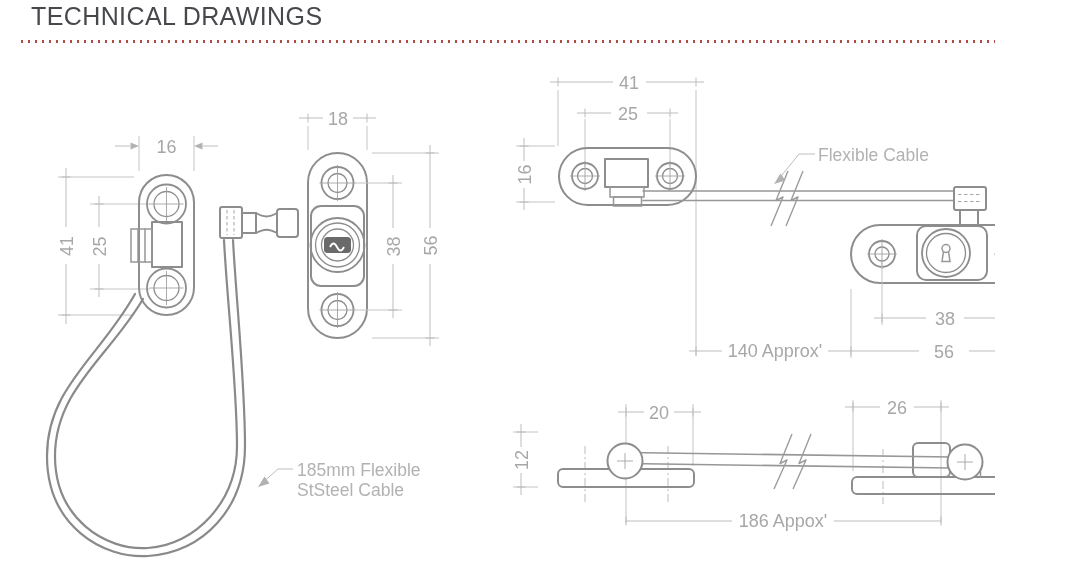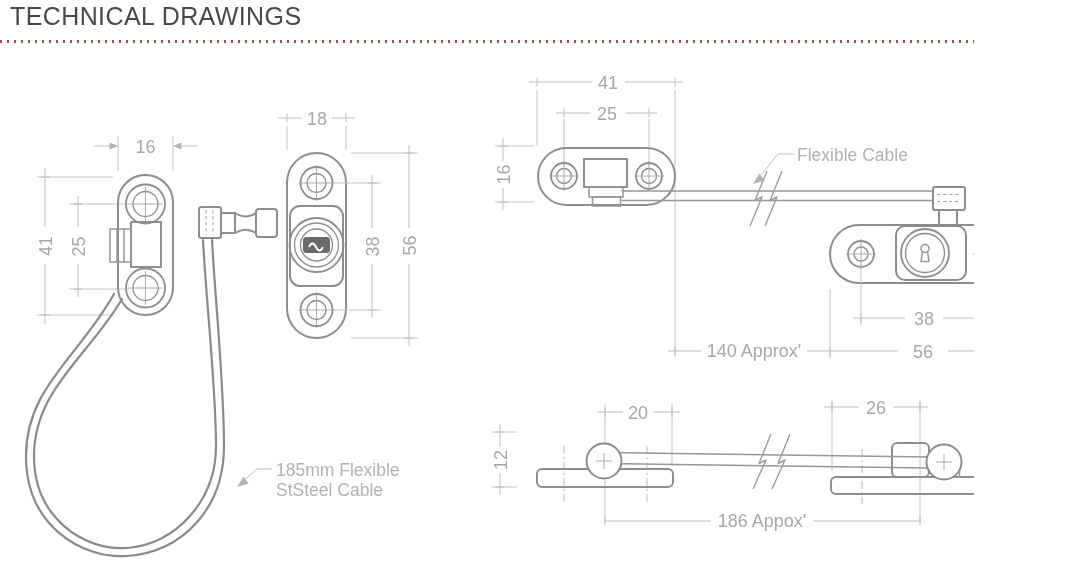--- a/index.html
+++ b/index.html
@@ -1,17 +1,17 @@
 <!DOCTYPE html>
 <html><head>
 <meta charset="utf-8">
 <style>
   html,body{margin:0;padding:0;background:#fff;}
   .page{position:relative;width:974px;height:562px;background:#fff;overflow:hidden;
-        font-family:"Liberation Sans",sans-serif;}
+        font-family:"Liberation Sans",sans-serif;margin-left:21px;}
   .page-title{position:absolute;left:10px;top:2px;margin:0;font-size:25px;font-weight:400;
         letter-spacing:.4px;color:#47484b;}
   .dotted-rule{position:absolute;left:0;right:0;top:40px;height:3px;
         background:repeating-linear-gradient(90deg,#b14a42 0 2px,transparent 2px 7px);}
   svg{position:absolute;left:0;top:0;}
   .part{stroke:#8d8d8d;stroke-width:2;fill:none;stroke-linecap:round;stroke-linejoin:round;}
   .part-thin{stroke:#979797;stroke-width:1.5;fill:none;stroke-linecap:round;}
   .hole-o{stroke:#8d8d8d;stroke-width:1.8;fill:none;}
   .hole-i{stroke:#8d8d8d;stroke-width:1.3;fill:none;}
   .cross{stroke:#a2a2a2;stroke-width:.9;fill:none;}

